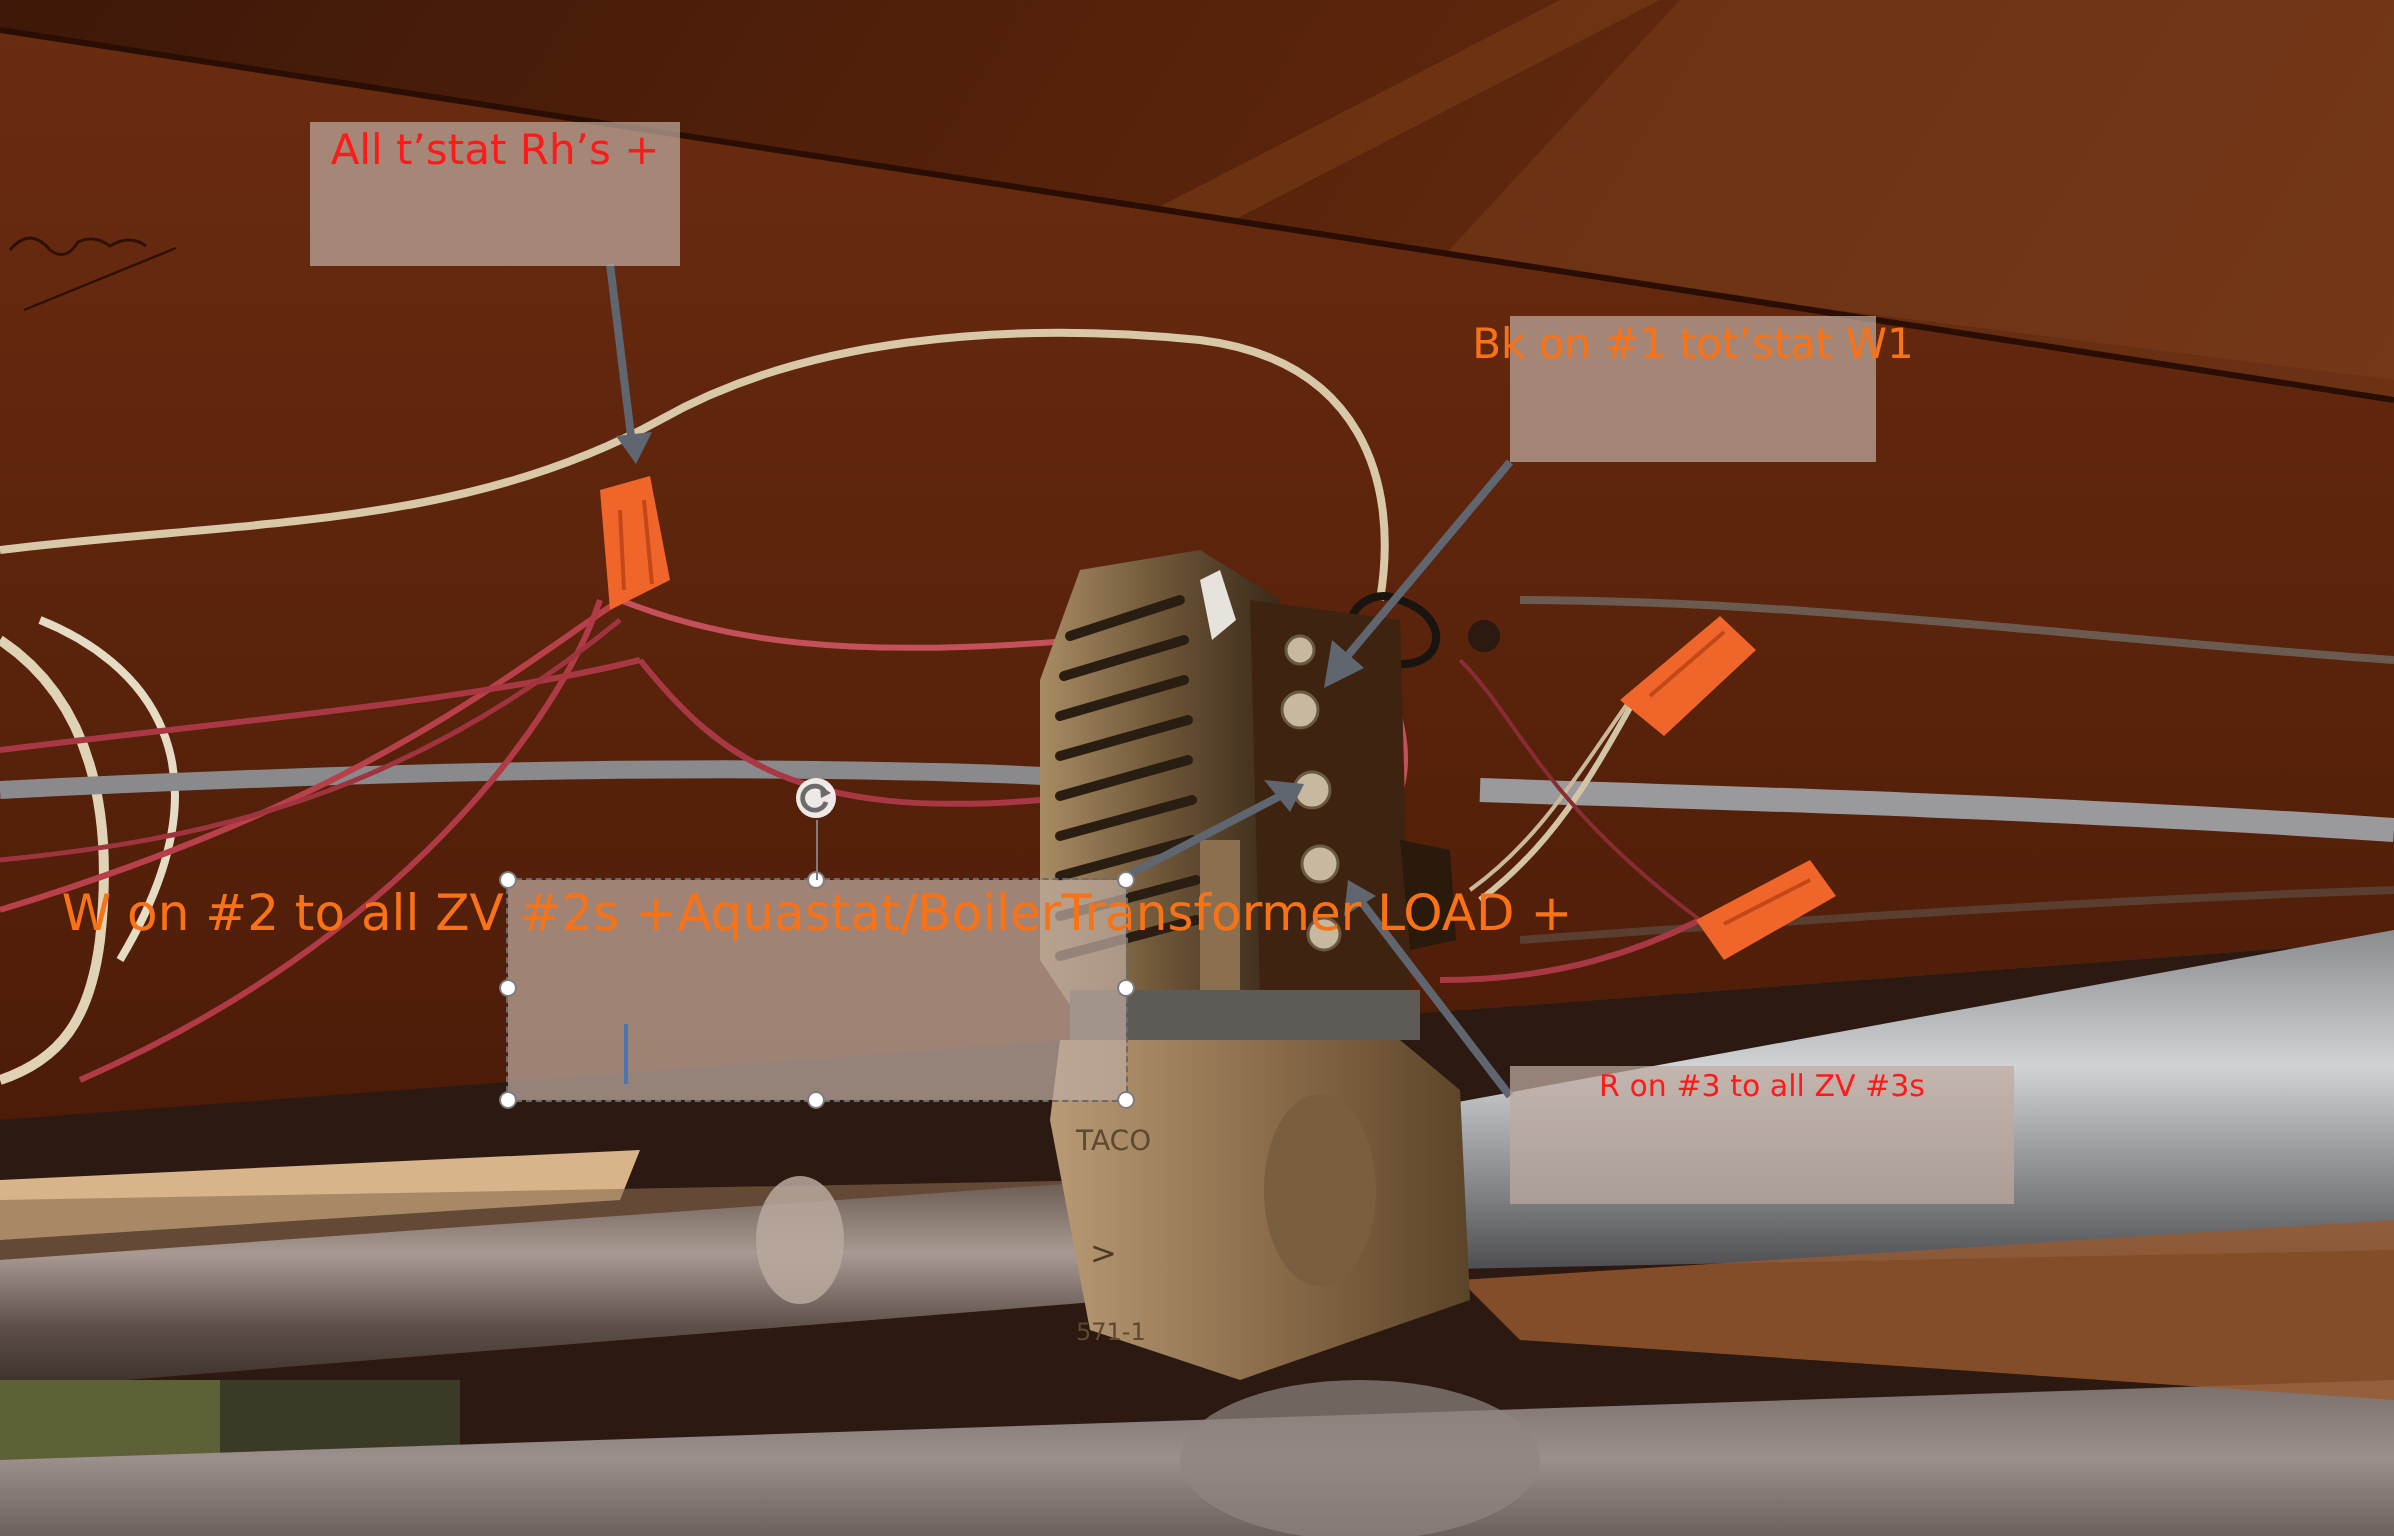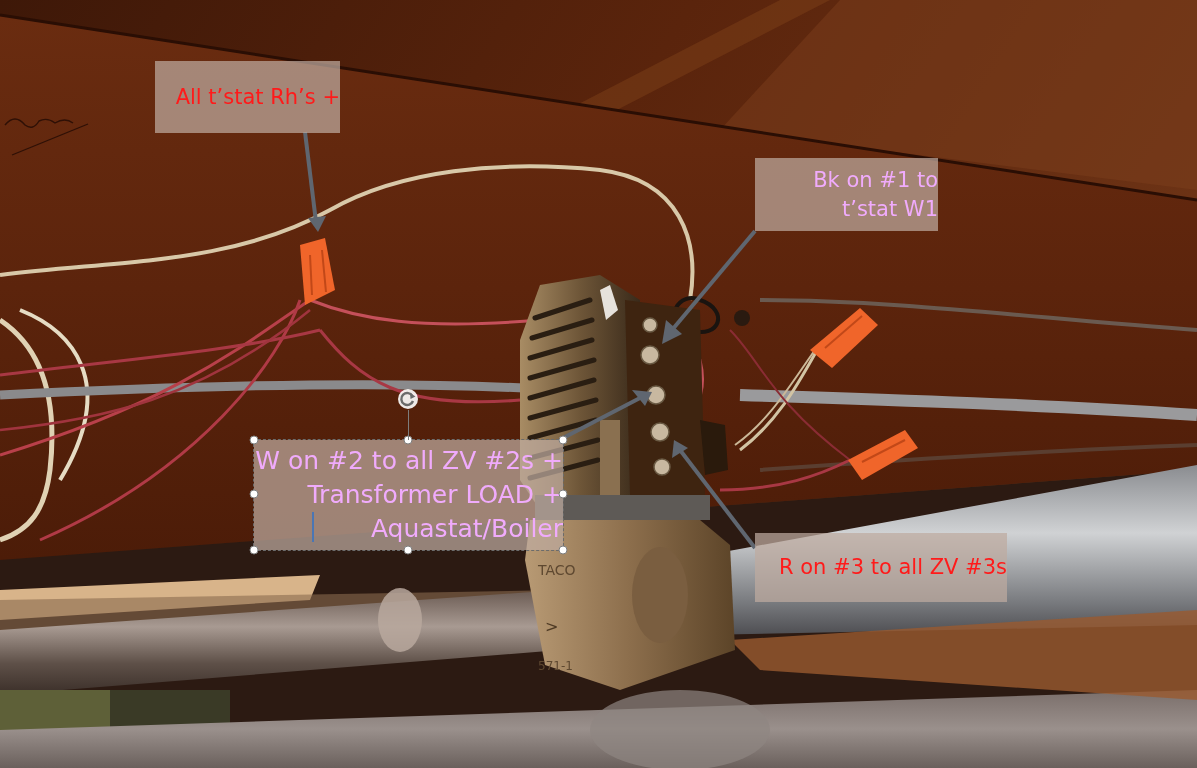--- a/index.html
+++ b/index.html
@@ -4,25 +4,25 @@
 <style>
   html, body { margin: 0; padding: 0; }
   body { width: 1197px; height: 768px; overflow: hidden; background: #3a1a0c; font-family: "Liberation Sans", sans-serif; }
   .scene { position: relative; width: 1197px; height: 768px; overflow: hidden; }
   .photo { position: absolute; left: 0; top: 0; }
   .label {
     position: absolute; box-sizing: border-box;
     background: rgba(190, 170, 160, 0.72);
     font-family: "DejaVu Sans", sans-serif;
     text-align: center; line-height: 1.35;
-    display: flex; flex-direction: column; justify-content: center; align-items: flex-end;
+    display: flex; justify-content: center; align-items: flex-start;
   }
   .label span { display: block; white-space: nowrap; }
   .label.red { color: #ff1a1a; }
-  .label.black { color: #f0abfc; }
+  .label.black { color: #f97316; }
   .selected { outline: 1px dashed #6b6b6b; }
   .handle {
     position: absolute; width: 9px; height: 9px; border-radius: 50%;
     background: #ffffff; border: 1.5px solid #7d7d7d; box-sizing: border-box;
     transform: translate(-50%, -50%);
   }
   .rotate-handle {
     position: absolute; width: 22px; height: 22px; transform: translate(-50%, -50%);
   }
   .caret { position: absolute; width: 1.5px; background: #4a76b4; }
@@ -193,37 +193,37 @@
     <span>All t’stat Rh’s +</span>
   </div>
 
   <div class="label black" style="left:755px; top:158px; width:183px; height:73px; font-size:21px;">
     <span>Bk on #1 to</span>
     <span>t’stat W1</span>
   </div>
 
   <div class="label black selected" style="left:254px; top:440px; width:309px; height:110px; font-size:25px;">
     <span>W on #2 to all ZV #2s +</span>
+    <span>Aquastat/Boiler</span>
     <span>Transformer LOAD +</span>
-    <span>Aquastat/Boiler</span>
   </div>
 
   <div class="handle" style="left:254px; top:440px;"></div>
   <div class="handle" style="left:408px; top:440px;"></div>
   <div class="handle" style="left:563px; top:440px;"></div>
   <div class="handle" style="left:254px; top:494px;"></div>
   <div class="handle" style="left:563px; top:494px;"></div>
   <div class="handle" style="left:254px; top:550px;"></div>
   <div class="handle" style="left:408px; top:550px;"></div>
   <div class="handle" style="left:563px; top:550px;"></div>
   <div style="position:absolute; left:408px; top:410px; width:1px; height:30px; background:#7d7d7d;"></div>
   <svg class="rotate-handle" style="left:408px; top:399px;" viewBox="0 0 22 22">
     <circle cx="11" cy="11" r="10" fill="#ffffff" opacity="0.9"></circle>
     <path d="M15.5,8 A6,6 0 1 0 16,13" fill="none" stroke="#6b6b6b" stroke-width="2.4"></path>
     <polygon points="13,5 18.5,8.5 13.5,11" fill="#6b6b6b"></polygon>
   </svg>
   <div class="caret" style="left:312px; top:512px; height:30px;"></div>
 
-  <div class="label red" style="left:755px; top:533px; width:252px; height:69px; font-size:21px;">
+  <div class="label red" style="left:755px; top:533px; width:252px; height:69px; font-size:15px;">
     <span>R on #3 to all ZV #3s</span>
   </div>
 
 </div>
 
 </body></html>

